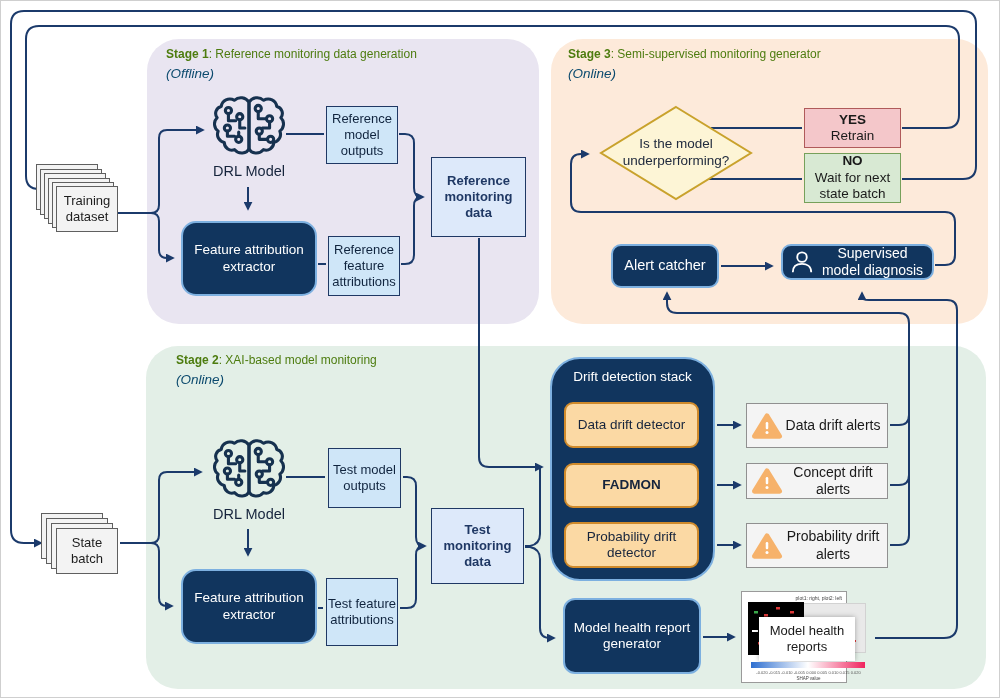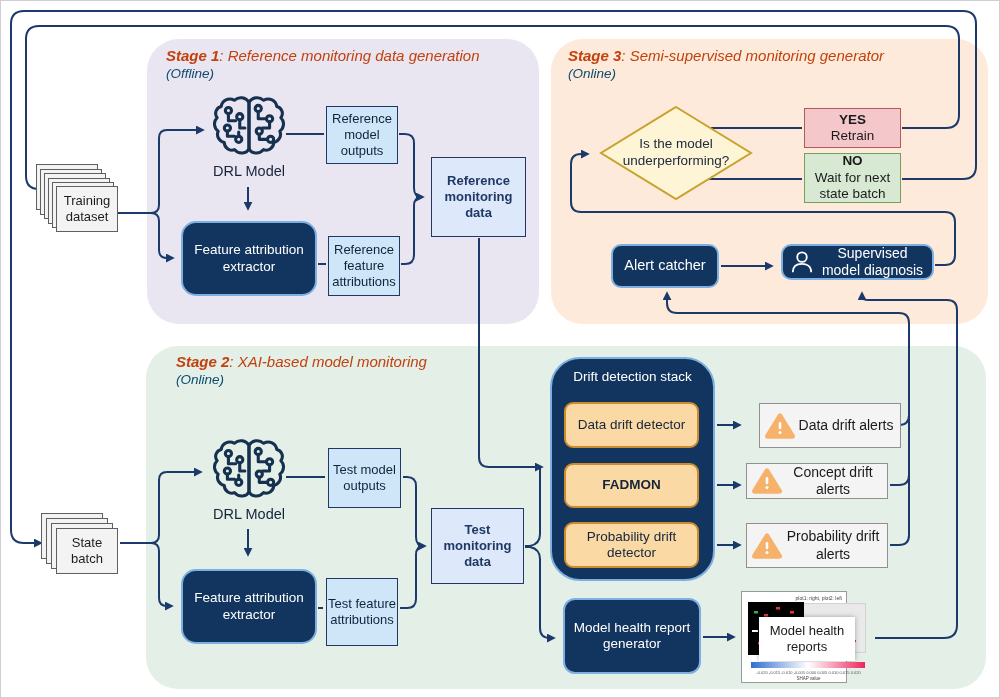--- a/index.html
+++ b/index.html
@@ -3,21 +3,21 @@
 <meta charset="utf-8">
 <style>
   html,body{margin:0;padding:0;background:#fff;}
   #canvas{position:relative;width:1000px;height:698px;box-sizing:border-box;border:1px solid #cfcfcf;
           font-family:"Liberation Sans",sans-serif;background:#fff;overflow:hidden;}
   .abs{position:absolute;}
   .stagebg{position:absolute;border-radius:32px;}
   #stage1-bg{left:146px;top:38px;width:392px;height:285px;background:#e9e5f1;}
   #stage3-bg{left:550px;top:38px;width:437px;height:285px;background:#fdeada;}
   #stage2-bg{left:145px;top:345px;width:840px;height:343px;background:#e3efe7;}
-  .stage-title{position:absolute;font-size:15px;color:#c2410c;white-space:nowrap;font-style:italic;}
+  .stage-title{position:absolute;font-size:12px;color:#4d7c0f;white-space:nowrap;}
   .stage-title b{font-weight:700;}
   .stage-mode{position:absolute;font-size:13.5px;font-style:italic;color:#0c4a6e;}
   svg.layer{position:absolute;left:0;top:0;z-index:2;}
   .node{position:absolute;z-index:3;display:flex;align-items:center;justify-content:center;
         text-align:center;box-sizing:border-box;line-height:1.22;}
   .lightbox{background:#cfe6f8;border:1.6px solid #1f3864;color:#10243e;font-size:13px;}
   .mondata{background:#dde9fa;border:1.6px solid #1f3864;color:#1f3864;font-weight:700;font-size:13px;}
   .navybox{background:#11355e;border:2px solid #7db0e0;color:#fff;border-radius:12px;font-size:13.5px;}
   .orangebox{background:#fbd9a4;border:2px solid #cf8a2b;border-radius:9px;color:#16243c;font-size:13.5px;z-index:4;}
   .alertbox{background:#f4f4f4;border:1.5px solid #909090;color:#1a1a1a;font-size:14px;
@@ -230,21 +230,21 @@
   <div class="node navybox" style="left:180px;top:568px;width:136px;height:75px;border-radius:15px;padding:4px;">Feature attribution extractor</div>
   <div class="node lightbox" style="left:325px;top:577px;width:72px;height:68px;">Test feature attributions</div>
   <div class="node mondata" style="left:430px;top:507px;width:93px;height:76px;">Test monitoring data</div>
 
   <div class="node navybox" style="left:549px;top:356px;width:165px;height:224px;border-radius:30px;border-width:2.5px;"></div>
   <div class="abs" style="left:549px;top:368px;width:165px;text-align:center;color:#fff;font-size:13.5px;z-index:4;">Drift detection stack</div>
   <div class="node orangebox" style="left:563px;top:401px;width:135px;height:46px;">Data drift detector</div>
   <div class="node orangebox bold" style="left:563px;top:462px;width:135px;height:45px;">FADMON</div>
   <div class="node orangebox" style="left:563px;top:521px;width:135px;height:46px;">Probability drift detector</div>
 
-  <div class="node alertbox" style="left:745px;top:402px;width:142px;height:45px;margin-left:13px;">
+  <div class="node alertbox" style="left:745px;top:402px;width:142px;height:45px;">
     <svg width="32" height="30" viewBox="0 0 40 38">
       <path d="M20,6 L36,32 L4,32 Z" fill="#f6b26b" stroke="#f6b26b" stroke-width="6" stroke-linejoin="round"></path>
       <rect x="18.4" y="14" width="3.2" height="9" rx="1.5" fill="#fff"></rect>
         <circle cx="20" cy="27.2" r="1.9" fill="#fff"></circle>
     </svg>
     <div class="txt">Data drift alerts</div>
   </div>
   <div class="node alertbox" style="left:745px;top:462px;width:142px;height:36px;">
     <svg width="32" height="30" viewBox="0 0 40 38">
       <path d="M20,6 L36,32 L4,32 Z" fill="#f6b26b" stroke="#f6b26b" stroke-width="6" stroke-linejoin="round"></path>

